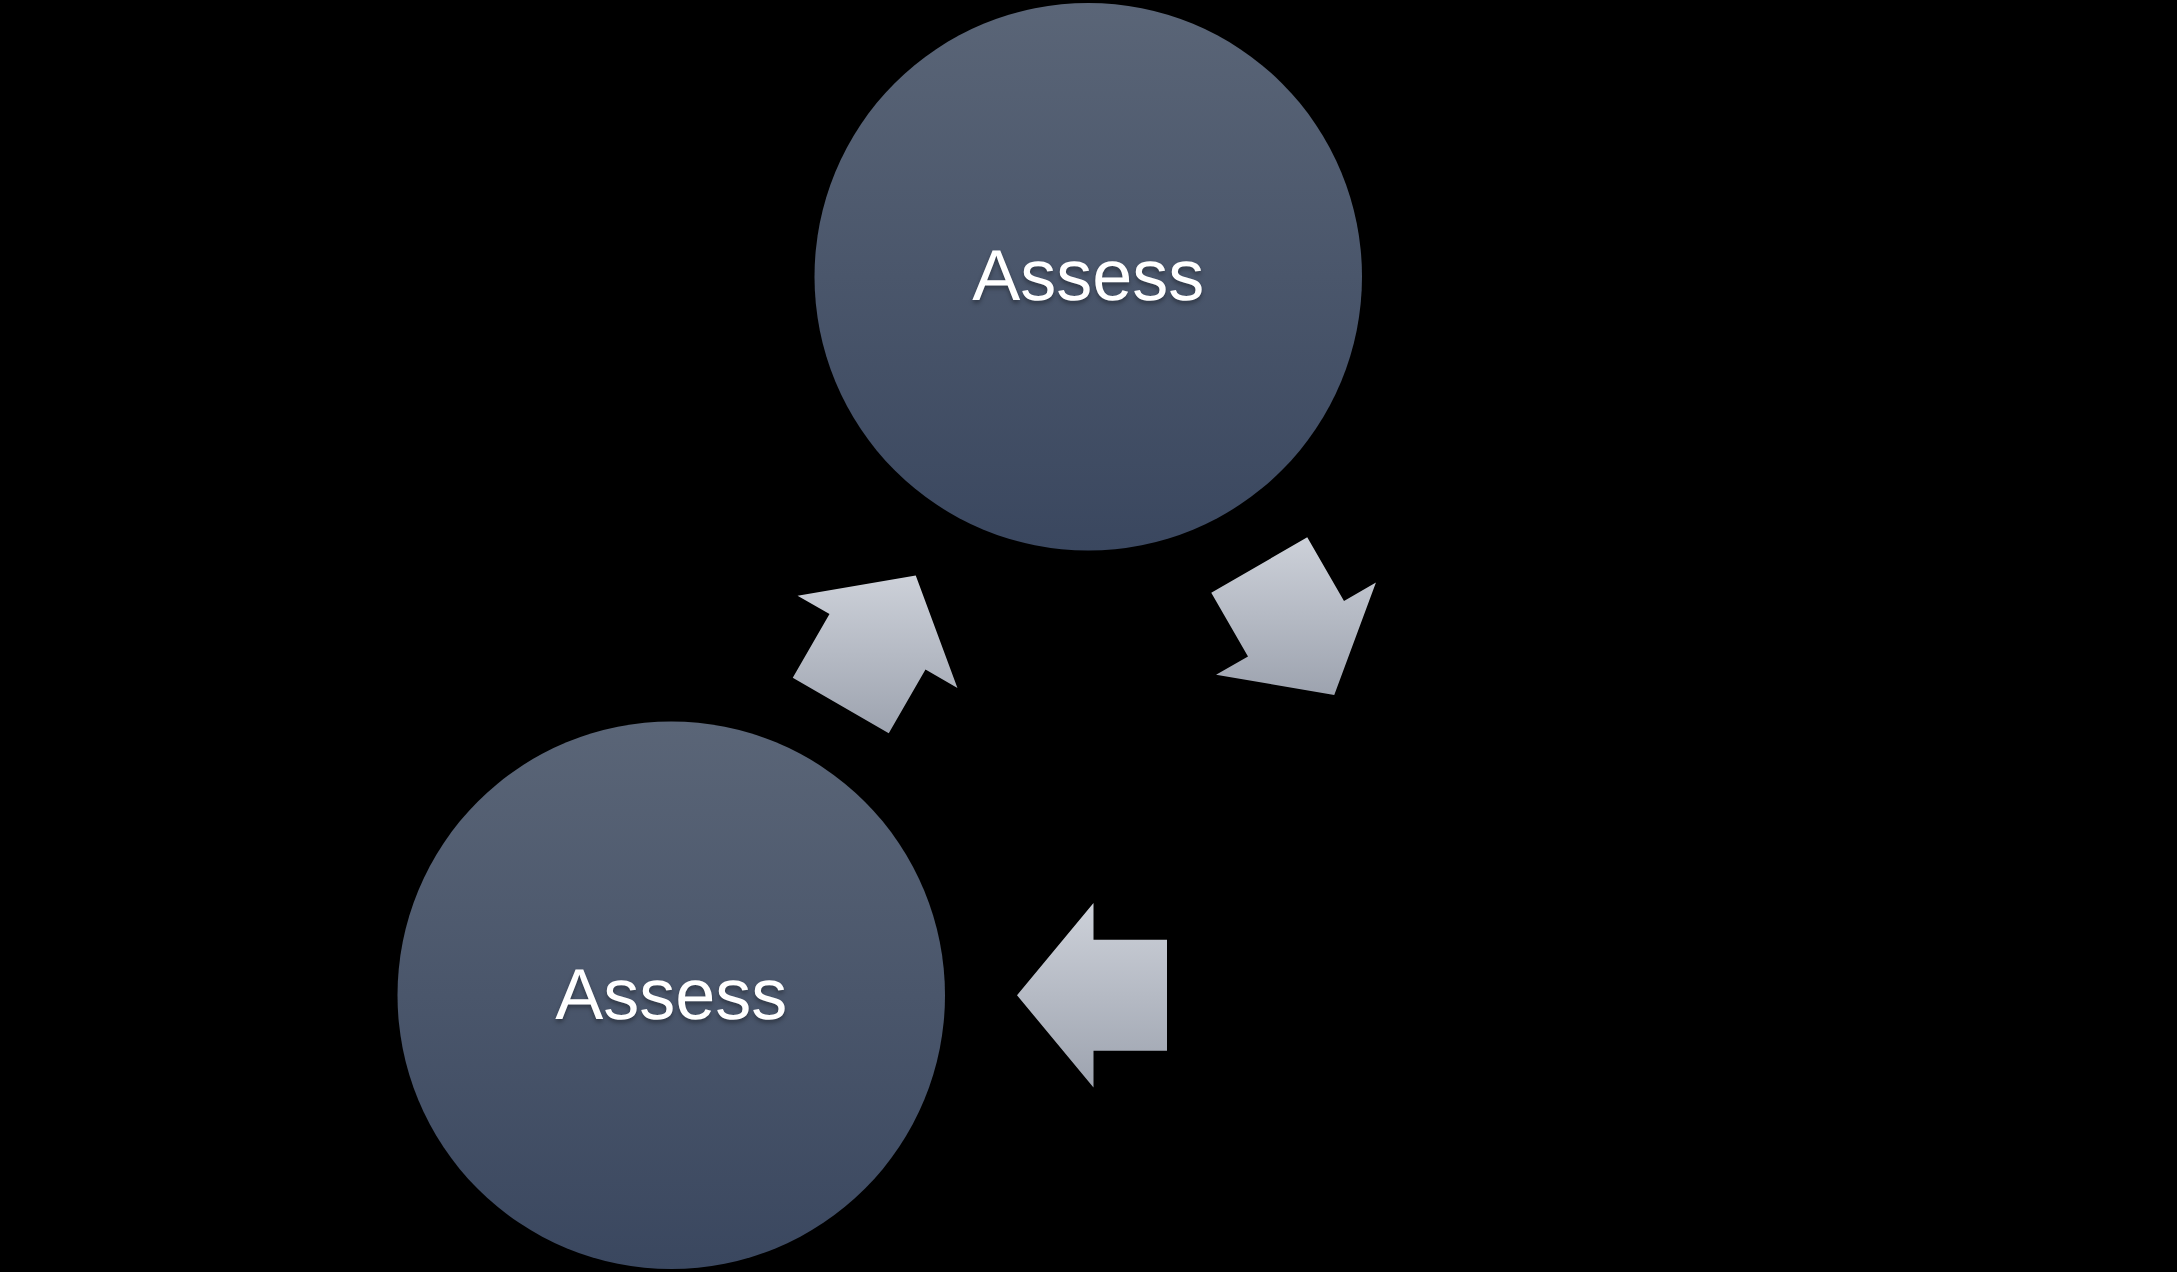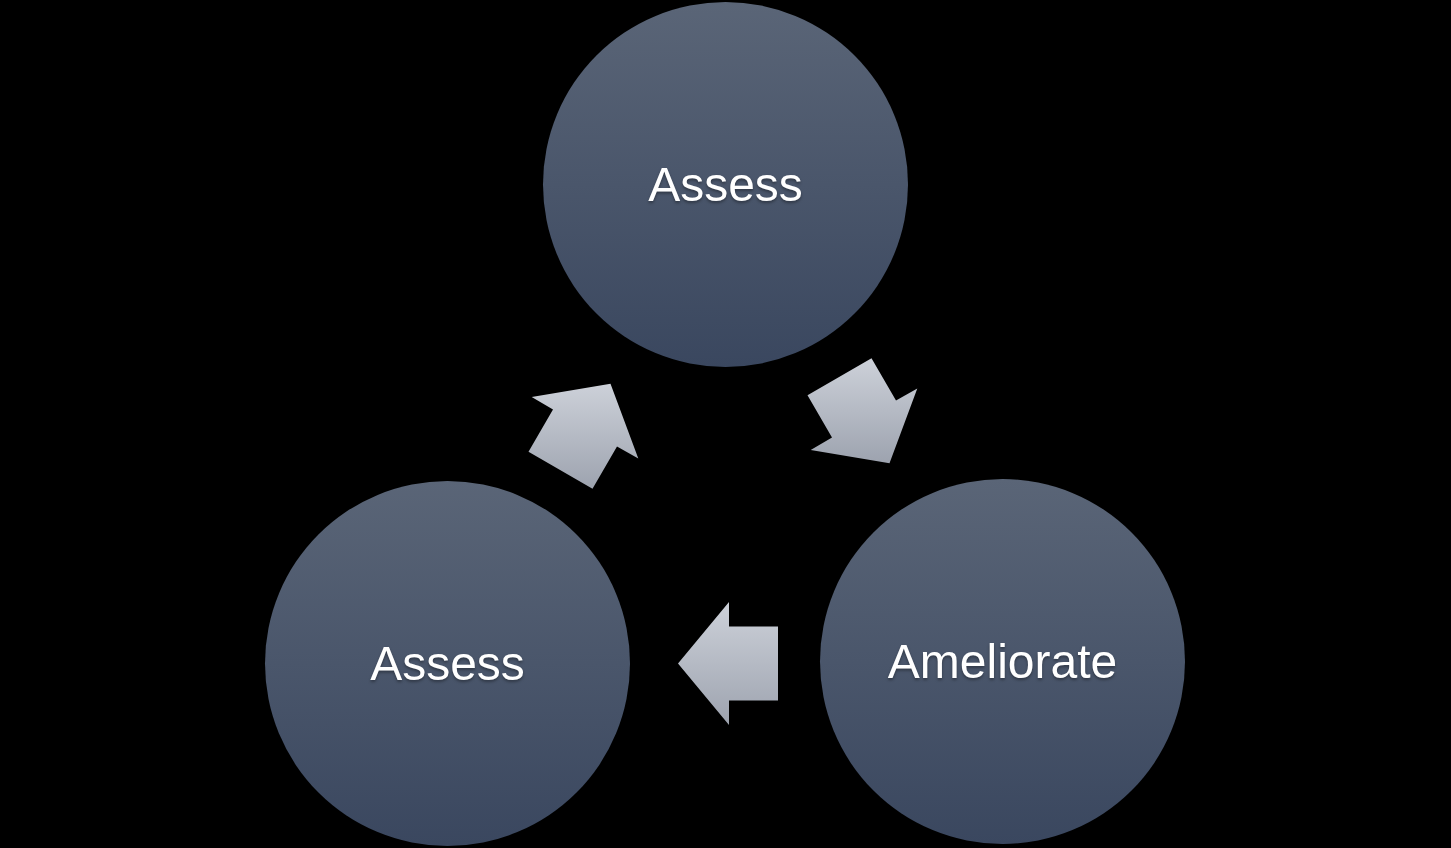--- a/index.html
+++ b/index.html
@@ -79,21 +79,18 @@
 
     <polygon fill="url(#gradB)" points="778,700.5 729,700.5 729,725 678,663.5 729,602 729,626.5 778,626.5"></polygon>
 
     <polygon fill="url(#gradL)" points="528.5,451.8 553.0,409.4 531.7,397.1 610.5,383.7 638.3,458.6 617.0,446.4 592.5,488.8"></polygon>
   </svg>
 
   <div class="node node-assess">
     <span class="label">Assess</span>
   </div>
 
-  <div class="node node-ameliorate">
-    <span class="label">Ameliorate</span>
-  </div>
 
   <div class="node node-apply">
     <span class="label">Assess</span>
   </div>
 
 </div>
 
 </body></html>

